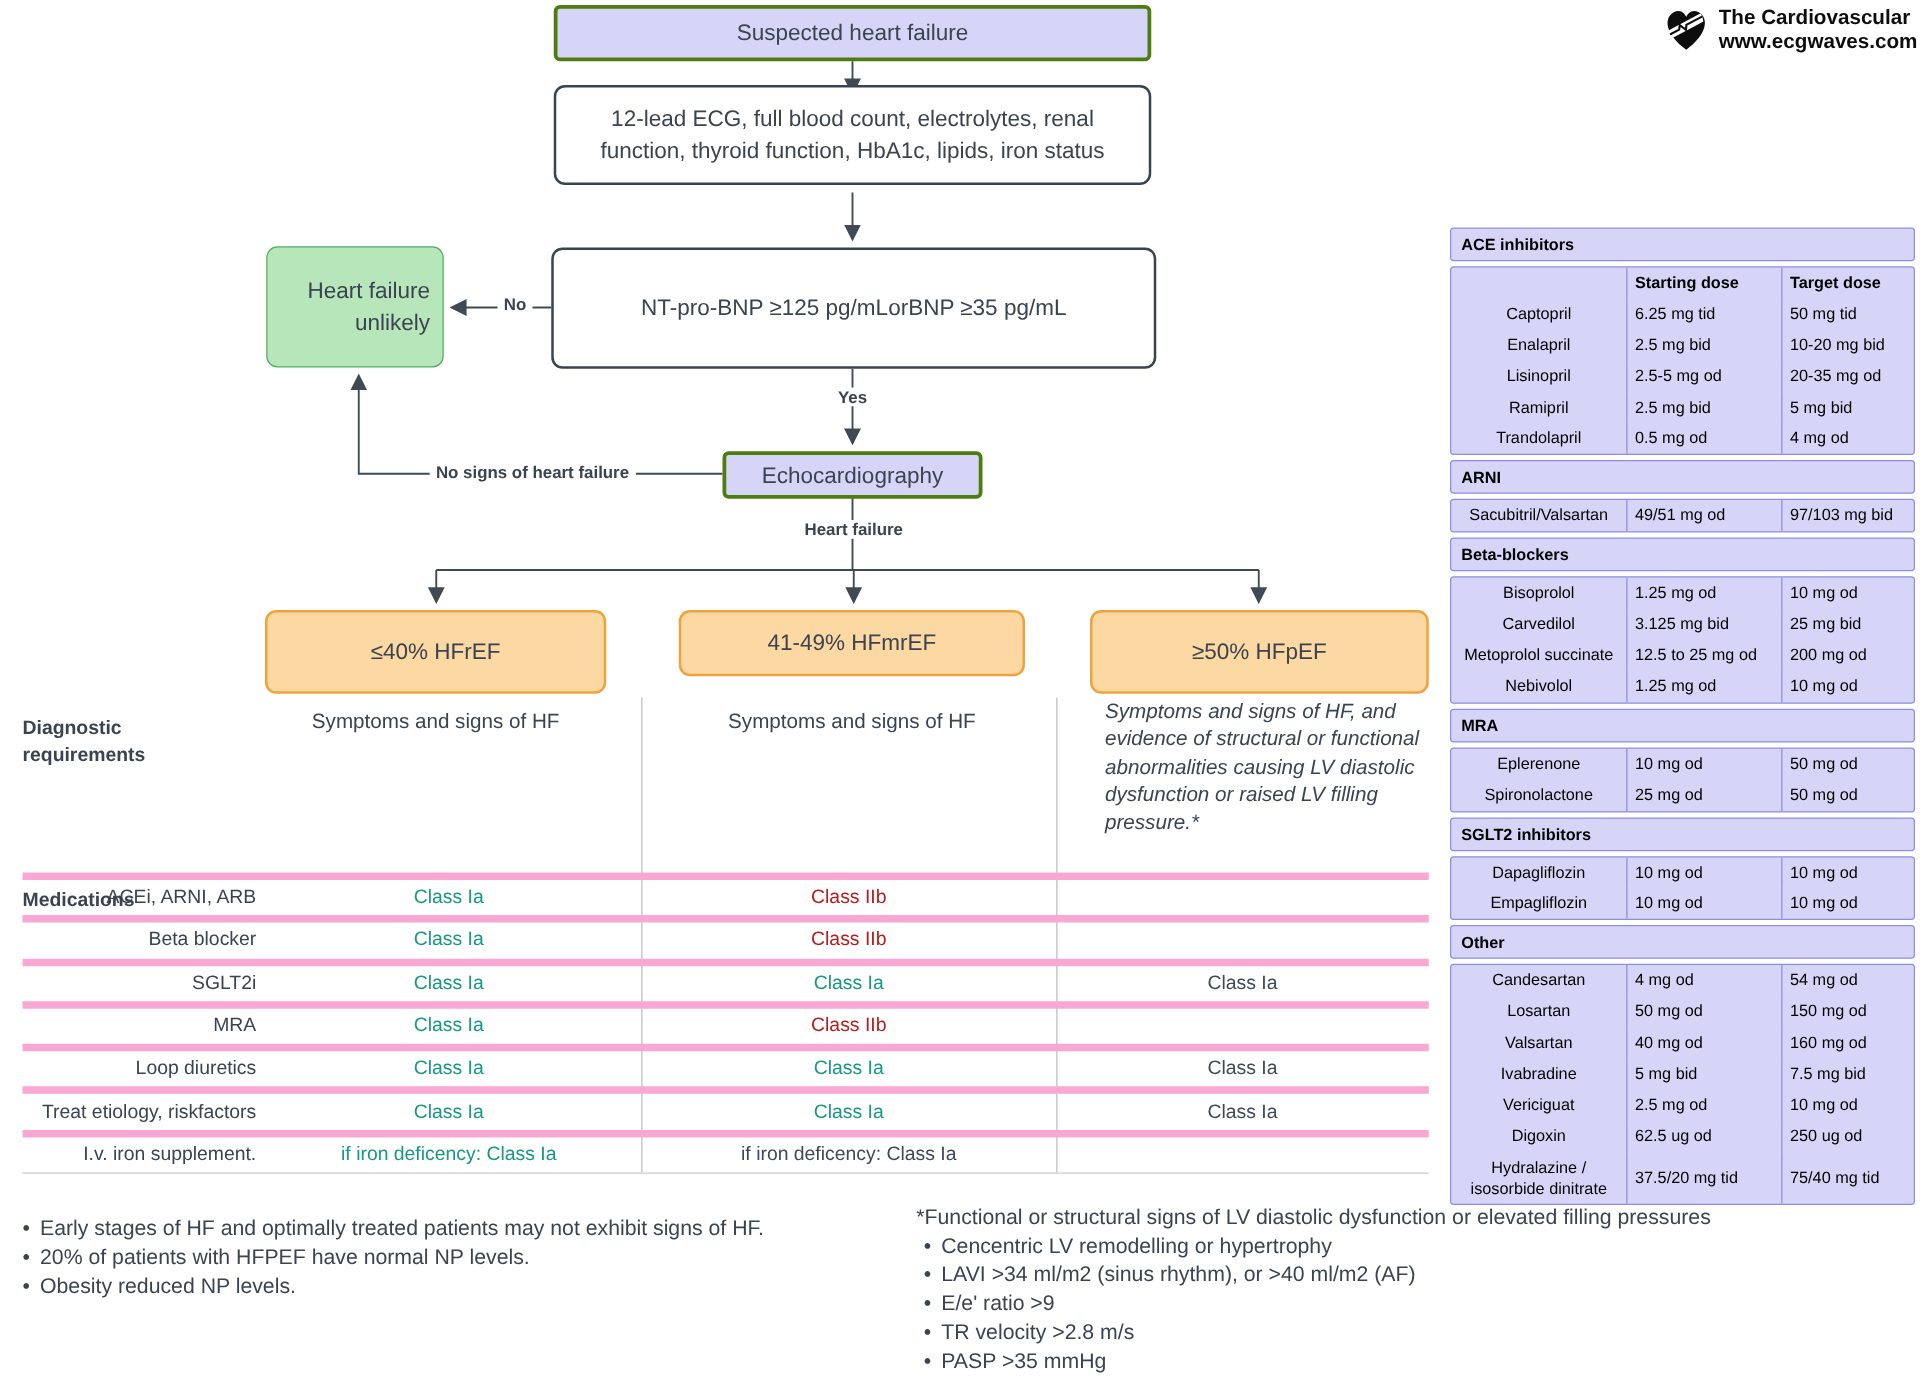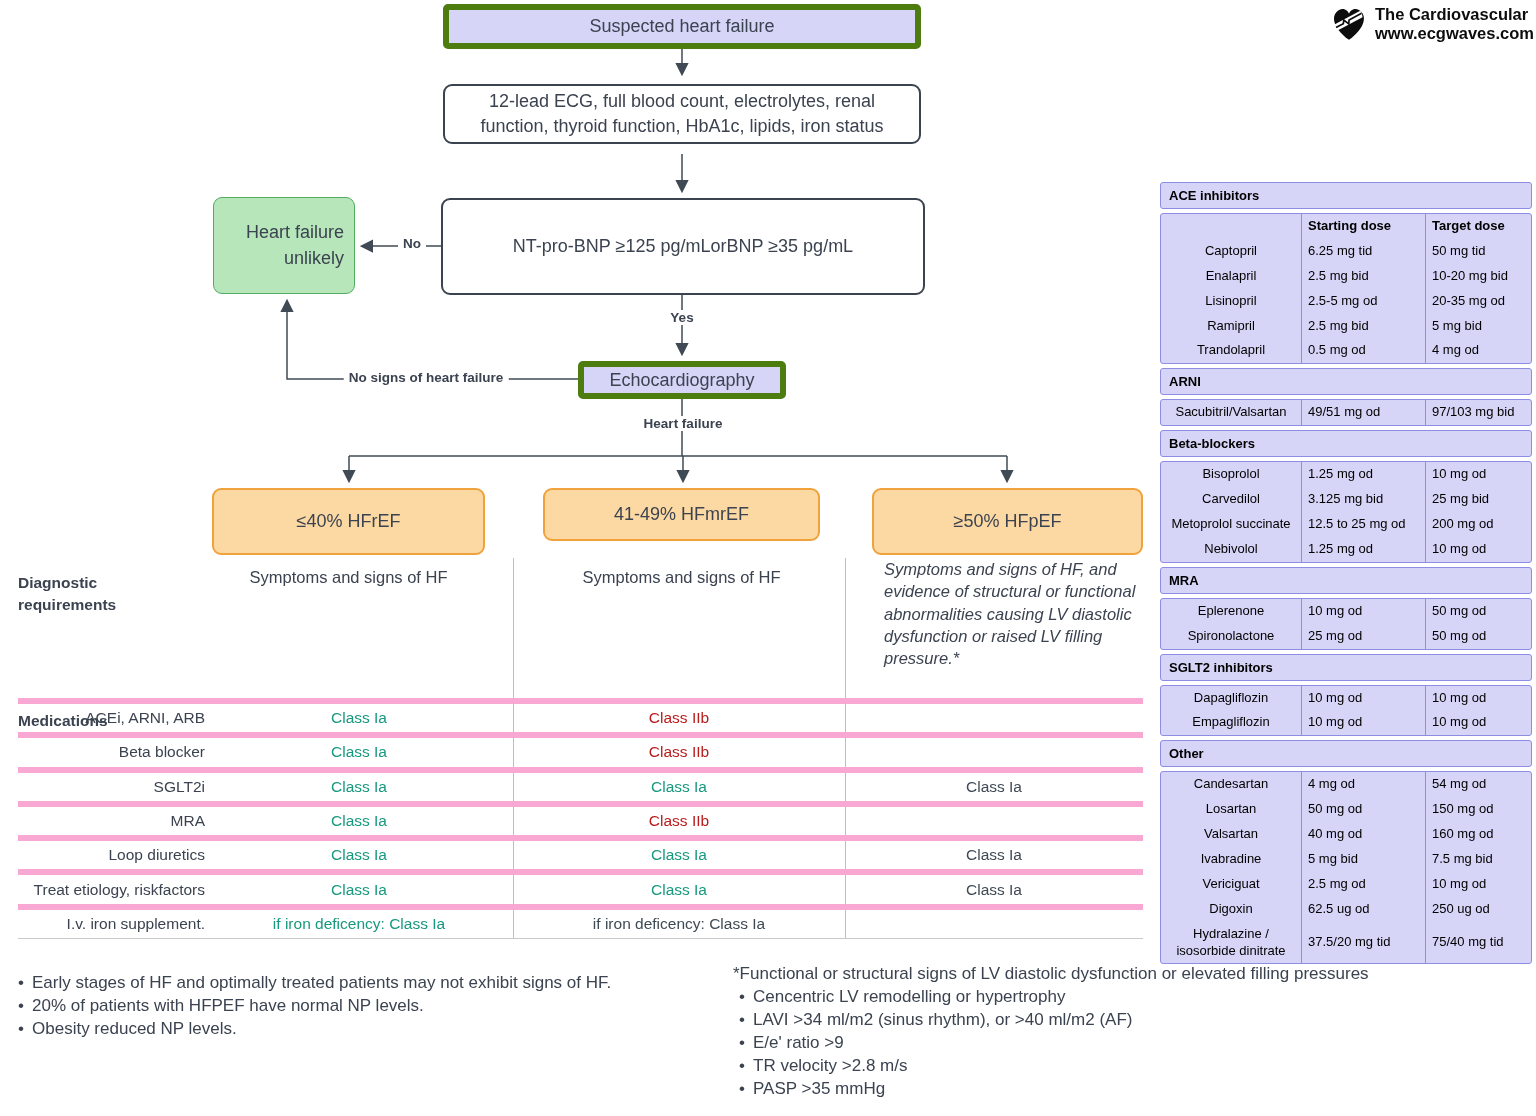--- a/index.html
+++ b/index.html
@@ -3,21 +3,21 @@
 <meta charset="utf-8">
 <style>
   html,body{margin:0;padding:0;background:#fff;}
   .canvas{position:relative;width:1536px;height:1116px;background:#fff;
           font-family:"Liberation Sans",sans-serif;color:#3b4350;overflow:hidden;}
   svg.overlay{position:absolute;left:0;top:0;width:1536px;height:1116px;pointer-events:none;}
 
   
   .fbox{position:absolute;box-sizing:border-box;display:flex;align-items:center;
         justify-content:center;text-align:center;font-size:18px;color:#3b4350;}
-  .lavender{background:#d6d5f7;border:6px solid #4d7c0f;border-radius:5px;}
+  .lavender{background:#d6d5f7;border:3px solid #4d7c0f;border-radius:5px;}
   .outline{background:#fff;border:2px solid #3b4350;border-radius:9px;line-height:1.4;}
   .greenbox{background:#b7e6bb;border:1.5px solid #52ad63;border-radius:9px;line-height:1.4;text-align:right;}
   .orangebox{background:#fcd8a2;border:2px solid #f0a23c;border-radius:9px;}
 
   .flabel{position:absolute;transform:translateX(-50%);font-weight:bold;font-size:13.5px;
           color:#3b4350;background:#fff;padding:0 5px;white-space:nowrap;z-index:3;}
 
   .symcol{position:absolute;font-size:16.5px;line-height:1.35;color:#3b4350;}
   .seclabel{position:absolute;font-weight:bold;font-size:15.5px;line-height:1.4;color:#3b4350;}
 
@@ -94,21 +94,21 @@
       </g>
     </svg>
     <div class="logotext">
       <div>The Cardiovascular</div>
       <div>www.ecgwaves.com</div>
     </div>
   </div>
 
   <div class="fbox lavender" style="left:443px;top:4px;width:478px;height:45px;">Suspected heart failure</div>
 
-  <div class="fbox outline" style="left:443px;top:84px;width:478px;height:60px;padding:0 20px;">12-lead ECG, full blood count, electrolytes, renal function, thyroid function, HbA1c, lipids, iron status</div>
+  <div class="fbox outline" style="left:443px;top:68px;width:478px;height:80px;padding:0 20px;">12-lead ECG, full blood count, electrolytes, renal function, thyroid function, HbA1c, lipids, iron status</div>
 
   <div class="fbox outline" style="left:441px;top:198px;width:484px;height:97px;flex-direction:row;">
     <div>NT-pro-BNP ≥125 pg/mL</div>
     <div>or</div>
     <div>BNP ≥35 pg/mL</div>
   </div>
 
   <div class="fbox greenbox" style="left:213px;top:197px;width:142px;height:97px;padding:0 10px;">Heart failure unlikely</div>
 
   <div class="fbox lavender" style="left:578px;top:361px;width:208px;height:38px;">Echocardiography</div>

